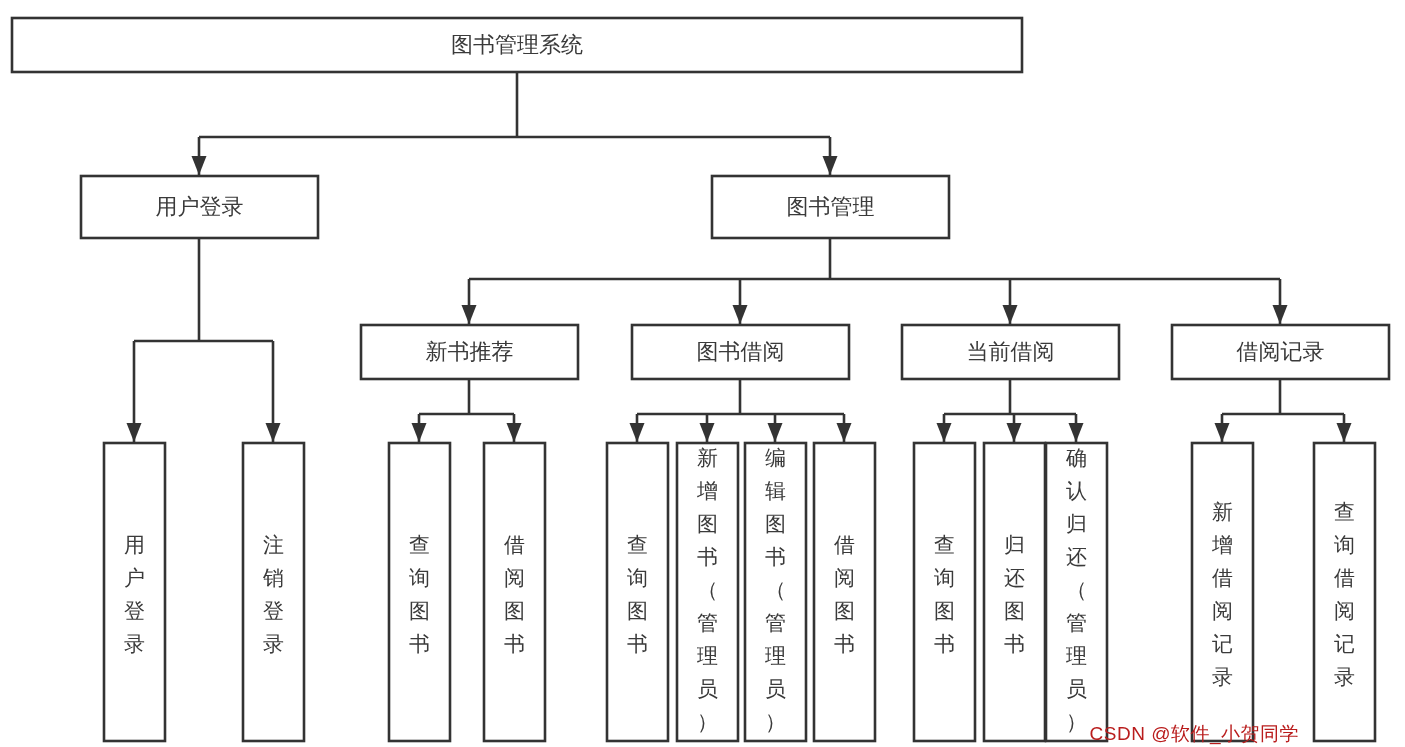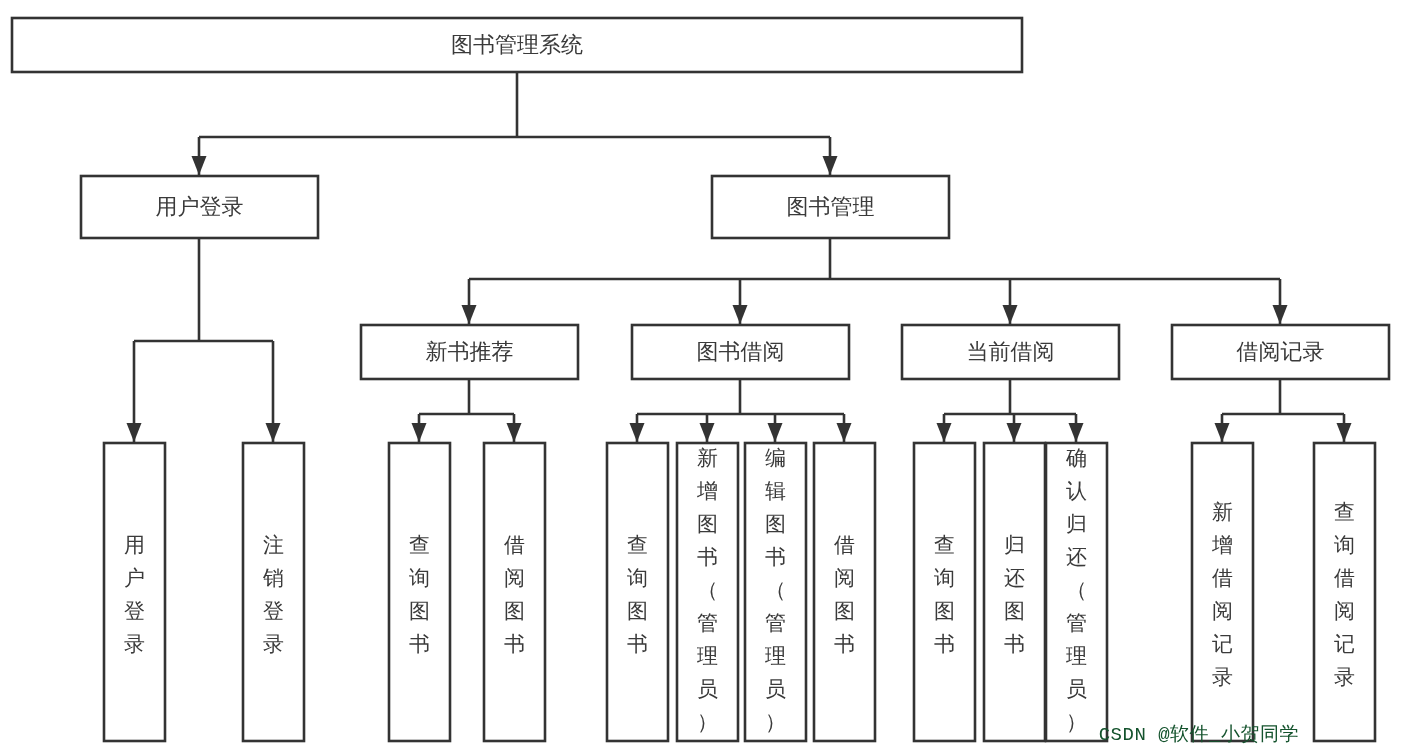--- a/index.html
+++ b/index.html
@@ -52,23 +52,23 @@
   .node-label-vertical {
     fill: #3a3a3a;
     font-family: "Liberation Sans", "DejaVu Sans", sans-serif;
     font-size: 21px;
     text-anchor: middle;
   }
   .watermark-text {
     position: absolute;
     right: 12px;
     bottom: 6px;
-    font-family: Liberation Mono, monospace;
+    font-family: Liberation Sans, sans-serif;
     font-size: 19px;
-    color: #14532d;
+    color: #b91c1c;
     white-space: nowrap;
     letter-spacing: 0.5px;
     pointer-events: none;
   }
 </style>
 </head>
 <body>
 
 <div id="diagram-root">
   <svg class="diagram-canvas" viewBox="0 0 1405 747">

